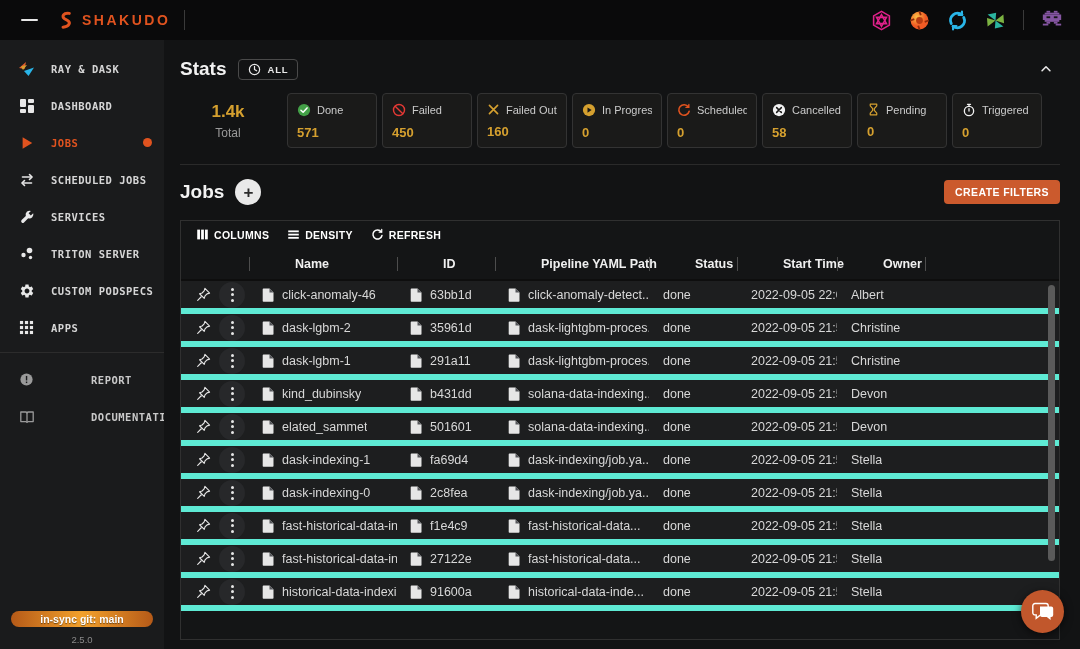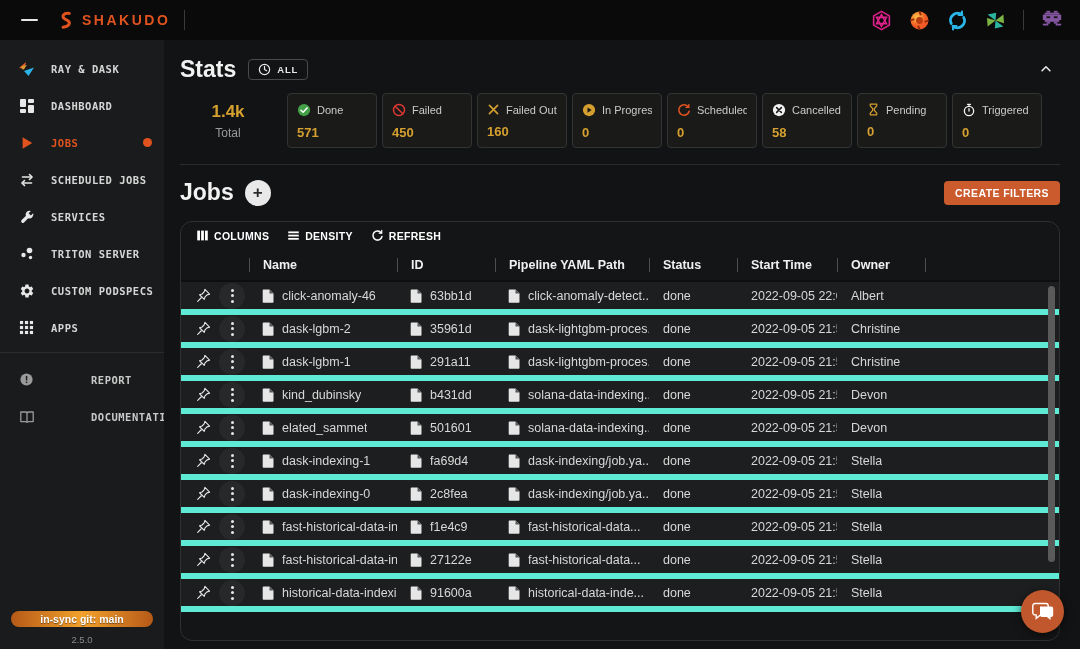--- a/index.html
+++ b/index.html
@@ -33,47 +33,47 @@
   .nav-divider{height:1px;background:#2c2c2c;margin:6px 0 8px 0;}
   .nav-item.secondary .nav-label{color:#c9c9c9;padding-left:40px;}
   .sidebar-footer{position:absolute;left:0;right:0;bottom:4px;text-align:center;}
   .git-pill{display:inline-block;width:142px;padding:2px 0;border-radius:9px;
     background:linear-gradient(90deg,#b55a18,#f2a12c 50%,#b55a18);
     color:#fff;font-size:10.5px;font-weight:bold;text-shadow:0 1px 1px rgba(0,0,0,.5);cursor:pointer;border:none;}
   .version{font-size:9.5px;color:#8a8a8a;margin-top:7px;}
   
   .main{flex:1;background:#121314;position:relative;padding:0 20px 0 16px;overflow:hidden;}
   .stats-header{display:flex;align-items:center;margin-top:15px;gap:12px;}
-  .section-title{font-size:23px;font-weight:bold;color:#f2f2f2;}
+  .section-title{font-size:19px;font-weight:bold;color:#f2f2f2;}
   .all-btn{display:flex;align-items:center;gap:6px;border:1px solid #4a4a4a;border-radius:4px;background:none;color:#e8e8e8;padding:3px 9px;cursor:pointer;}
   .all-btn .all-label{font-size:9.5px;font-weight:bold;letter-spacing:0.8px;}
   .collapse-btn{margin-left:auto;width:28px;height:28px;}
   .stats-row{display:flex;align-items:stretch;margin-top:10px;}
   .total-block{width:96px;margin-right:11px;display:flex;flex-direction:column;align-items:center;justify-content:center;}
   .total-value{color:#d5a02f;font-size:17px;font-weight:bold;}
   .total-label{color:#9a9a9a;font-size:12px;margin-top:4px;}
   .stat-card{width:90px;height:55px;border:1px solid #333;border-radius:4px;background:#1a1a19;padding:9px 9px;margin-right:5px;cursor:pointer;}
   .stat-card .card-top{display:flex;align-items:center;gap:6px;}
   .stat-card .card-label{font-size:11px;color:#cbcbcb;white-space:nowrap;overflow:hidden;}
   .stat-card .card-value{margin-top:8px;font-size:13px;font-weight:bold;color:#d5a02f;}
   .hdivider{height:1px;background:#2a2a2a;margin-top:16px;}
   
   .jobs-head{display:flex;align-items:center;margin-top:14px;gap:11px;}
   .add-btn{width:26px;height:26px;border-radius:50%;background:#e9e9e9;color:#2b2b2b;font-size:17px;font-weight:bold;line-height:1;border:none;}
   .create-filters-btn{margin-left:auto;background:#cb5a2d;border:none;border-radius:4px;color:#fff;
     font-size:10.5px;font-weight:bold;letter-spacing:0.4px;padding:6px 11px;cursor:pointer;}
   
-  .table-card{margin-top:15px;border:1px solid #303030;border-radius:12px;background:#141516;position:relative;height:420px;overflow:hidden;}
+  .table-card{margin-top:15px;border:1px solid #303030;border-radius:0;background:#141516;position:relative;height:420px;overflow:hidden;}
   .table-toolbar{display:flex;align-items:center;gap:4px;height:27px;padding:0 8px;}
   .tool-btn{display:flex;align-items:center;gap:5px;background:none;border:none;color:#fff;cursor:pointer;
     font-size:10.5px;font-weight:bold;letter-spacing:0.3px;padding:3px 7px;}
   .thead{display:flex;align-items:center;height:33px;border-bottom:2px solid #0e0e0e;}
   .th{display:flex;align-items:center;gap:13px;height:100%;flex:none;}
   .vline{width:1px;height:14px;background:#4d4d4d;flex:none;}
-  .th-label{font-size:12.5px;font-weight:bold;color:#f0f0f0;white-space:nowrap;}
+  .th-label{font-size:12.5px;font-weight:bold;color:#f0f0f0;white-space:nowrap;margin-left:32px;}
   .col-ctrl{width:68px;}
   .col-name{width:148px;}
   .col-id{width:98px;}
   .col-path{width:154px;}
   .col-status{width:88px;}
   .col-start{width:100px;}
   .col-owner{width:88px;text-align:center;}
   .trow{display:flex;align-items:center;height:33px;background:#1d1e1f;border-bottom:6px solid #5eead4;cursor:pointer;}
   .cell{display:flex;align-items:center;flex:none;overflow:hidden;}
   .cell-ctrl{width:68px;justify-content:space-between;padding:0 4px 0 12px;overflow:visible;}

